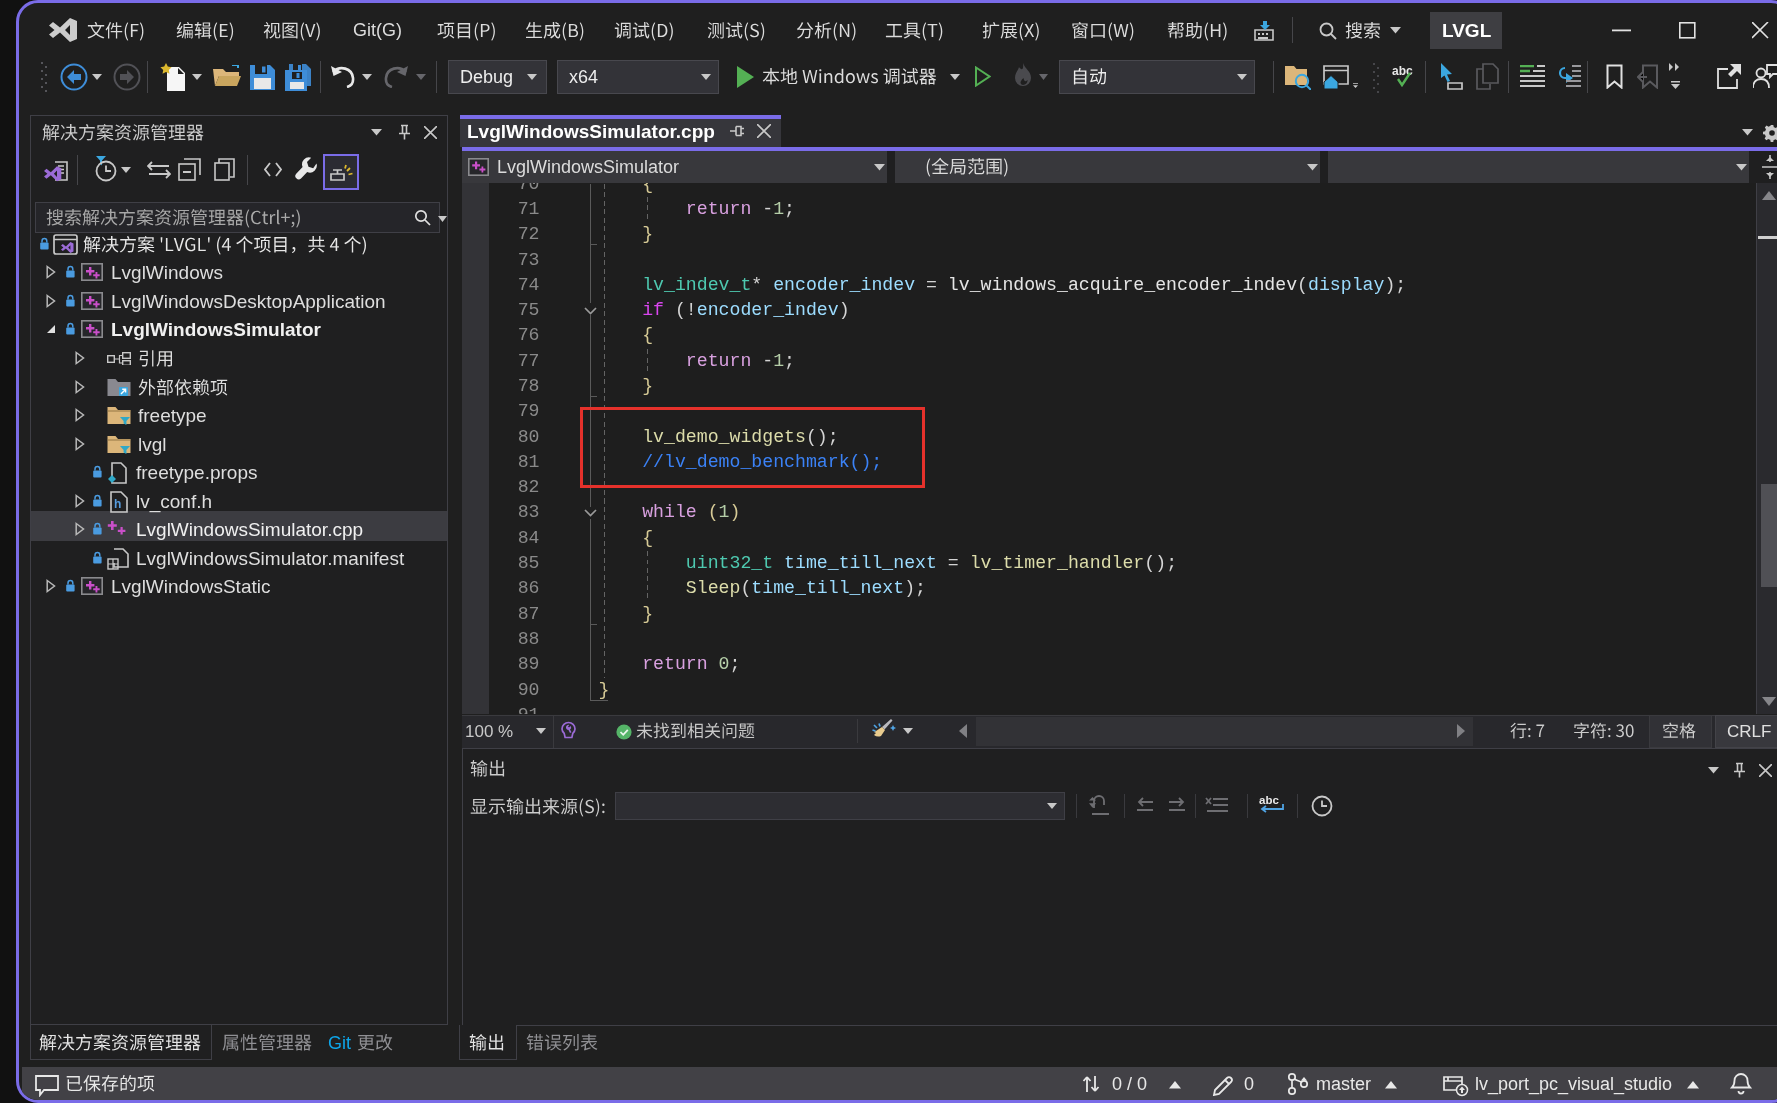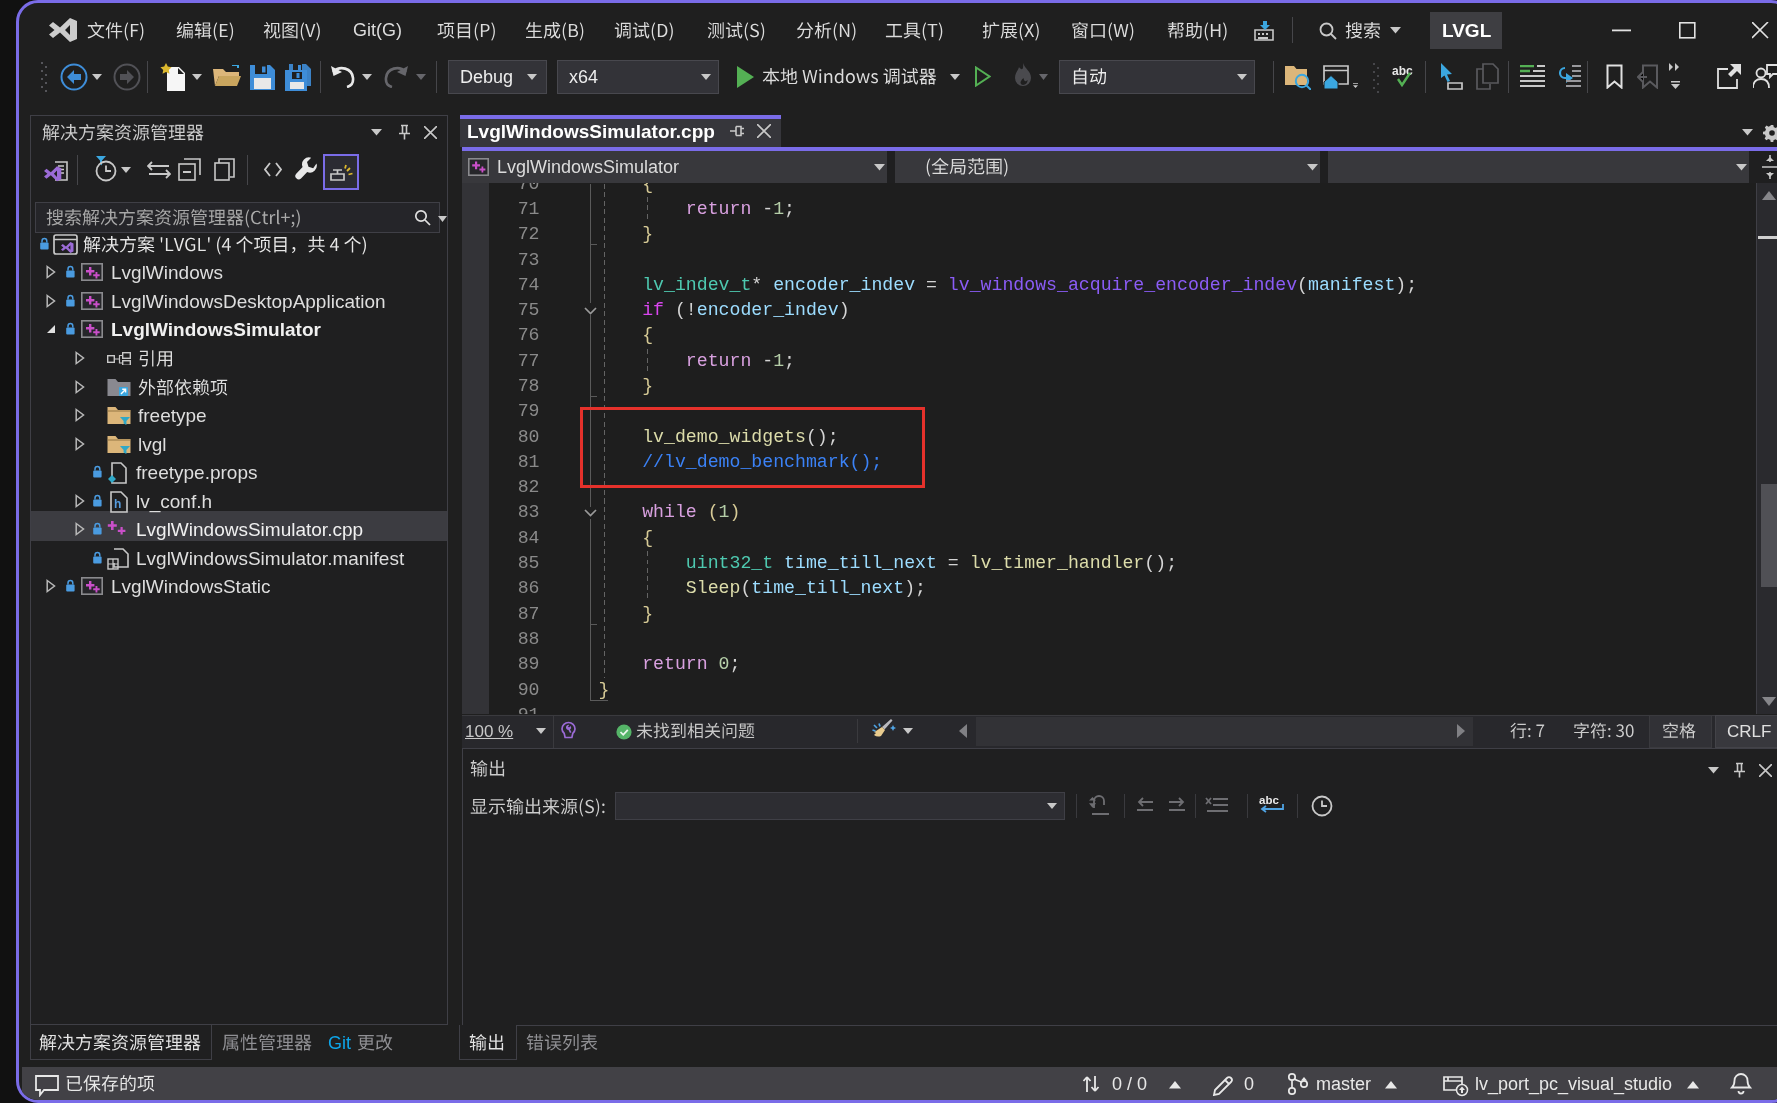--- a/index.html
+++ b/index.html
@@ -536,21 +536,21 @@
 86
 87
 88
 89
 90
 91</div>
       <div style="position:absolute;left:136.5px;top:-11.4px;font:18.2px/25.3px 'Liberation Mono',monospace;white-space:pre">    <span style="color:#D6CA96">{</span>
         <span style="color:#D8A0DF">return</span> <span style="color:#D4D4D4">-</span><span style="color:#B5CEA8">1</span><span style="color:#D4D4D4">;</span>
     <span style="color:#D6CA96">}</span>
 
-    <span style="color:#4EC9B0">lv_indev_t</span><span style="color:#D4D4D4">*</span> <span style="color:#9CDCFE">encoder_indev</span> <span style="color:#D4D4D4">=</span> <span style="color:#8b5cf6">lv_windows_acquire_encoder_indev</span><span style="color:#D4D4D4">(</span><span style="color:#9CDCFE">manifest</span><span style="color:#D4D4D4">);</span>
+    <span style="color:#4EC9B0">lv_indev_t</span><span style="color:#D4D4D4">*</span> <span style="color:#9CDCFE">encoder_indev</span> <span style="color:#D4D4D4">=</span> <span style="color:#e5e5e5">lv_windows_acquire_encoder_indev</span><span style="color:#D4D4D4">(</span><span style="color:#9CDCFE">display</span><span style="color:#D4D4D4">);</span>
     <span style="color:#d946ef">if</span> <span style="color:#D4D4D4">(</span><span style="color:#D4D4D4">!</span><span style="color:#9CDCFE">encoder_indev</span><span style="color:#D4D4D4">)</span>
     <span style="color:#D6CA96">{</span>
         <span style="color:#D8A0DF">return</span> <span style="color:#D4D4D4">-</span><span style="color:#B5CEA8">1</span><span style="color:#D4D4D4">;</span>
     <span style="color:#D6CA96">}</span>
 
     <span style="color:#DCDCAA">lv_demo_widgets</span><span style="color:#D4D4D4">();</span>
     <span style="color:#3b82f6">//lv_demo_benchmark();</span>
 
     <span style="color:#D8A0DF">while</span> <span style="color:#D6CA96">(</span><span style="color:#B5CEA8">1</span><span style="color:#D6CA96">)</span>
     <span style="color:#D6CA96">{</span>
@@ -582,21 +582,21 @@
     <div style="position:absolute;left:1737px;top:180px;width:26px;height:531px;background:#2A2A2E;border-left:1px solid #3F3F46;"></div>
     <svg style="position:absolute;left:1743px;top:188px" width="14" height="9" viewBox="0 0 14 9">
       <path fill="#86868A" d="M7 0 L14 9 H0 Z"></path>
     </svg>
     <svg style="position:absolute;left:1743px;top:694px" width="14" height="9" viewBox="0 0 14 9">
       <path fill="#86868A" d="M0 0 H14 L7 9 Z"></path>
     </svg>
     <div style="position:absolute;left:1739px;top:233px;width:22px;height:3px;background:#CFCFCF;"></div>
     <div style="position:absolute;left:1742px;top:481px;width:16px;height:103px;background:#505055;"></div>
     <div style="position:absolute;left:443px;top:711.5px;width:1320px;height:33px;background:#28282C;border-top:1px solid #3A3A3E;"></div>
-    <div style="position:absolute;left:446px;top:719.61px;font:normal 17px/17px 'Liberation Sans',sans-serif;color:#C8C8C8;white-space:pre;text-decoration:underline;">100 %</div>
+    <div style="position:absolute;left:446px;top:719.61px;font:normal 17px/17px 'Liberation Sans',sans-serif;color:#C8C8C8;white-space:pre;">100 %</div>
     <svg style="position:absolute;left:517px;top:725px" width="10" height="6" viewBox="0 0 10 6">
       <path fill="#C8C8C8" d="M0 0 h10 L5 6 Z"></path>
     </svg>
     <div style="position:absolute;left:534px;top:711.5px;width:1px;height:33px;background:#3A3A3E;"></div>
     <svg style="position:absolute;left:540px;top:718px" width="19" height="20" viewBox="0 0 19 20">
       <path fill="none" stroke="#9B6BD6" stroke-width="1.7" d="M9.5 1.5 a6.5 6.5 0 0 1 6.5 6.5 c0 2.2-1.1 3.3-2.2 4.4 l-0.9 4.1 h-6.8 l-0.9-4.1 C4.1 11.3 3 10.2 3 8 a6.5 6.5 0 0 1 6.5-6.5 z"></path>
       <path fill="#9B6BD6" d="M7 6 a2.5 2.5 0 0 0 2.5 3 l1.5 3 1.5-0.8 -1.5-2.7 a2.5 2.5 0 0 0 0.5-3.5 l-1.5 1.5 -1-1 1.3-1.6 a2.5 2.5 0 0 0-3.3 2.1 z"></path>
     </svg>
     <svg style="position:absolute;left:597px;top:721px" width="16" height="16" viewBox="0 0 16 16">
       <circle cx="8" cy="8" r="7.6" fill="#55B468"></circle>

